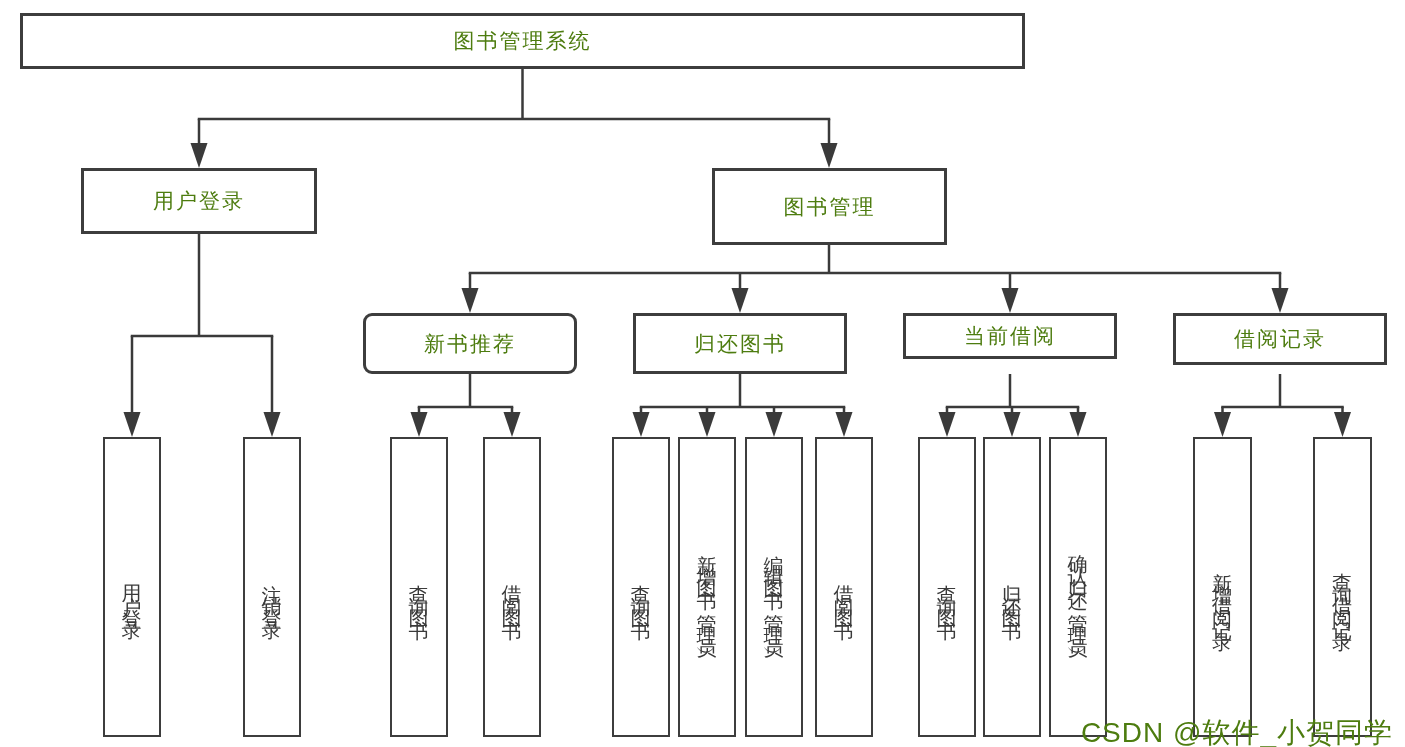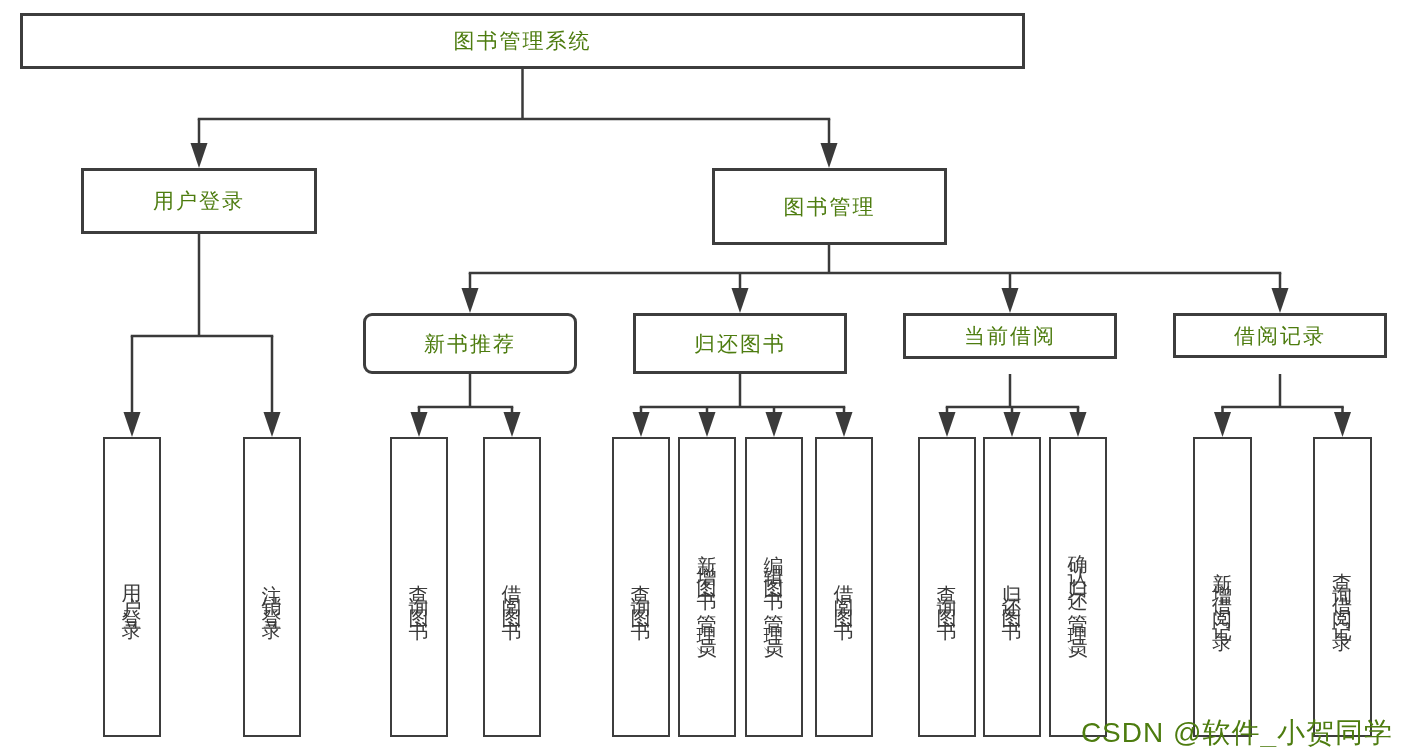--- a/index.html
+++ b/index.html
@@ -151,21 +151,21 @@
 
   <div class="box" style="left:363px; top:313px; width:214px; height:61px;border-radius:9px;">
     <span>新书推荐</span>
   </div>
   <div class="box" style="left:633px; top:313px; width:214px; height:61px;">
     <span>归还图书</span>
   </div>
   <div class="box" style="left:903px; top:313px; width:214px; height:46px;">
     <span>当前借阅</span>
   </div>
-  <div class="box" style="left:1173px; top:313px; width:214px; height:45px;">
+  <div class="box" style="left:1173px; top:313px; width:214px; height:52px;">
     <span>借阅记录</span>
   </div>
 
   <div class="leaf" style="left:103px; top:437px; width:58px; height:300px;">
     <span class="vtext">用户登录</span>
   </div>
   <div class="leaf" style="left:243px; top:437px; width:58px; height:300px;">
     <span class="vtext">注销登录</span>
   </div>
 

